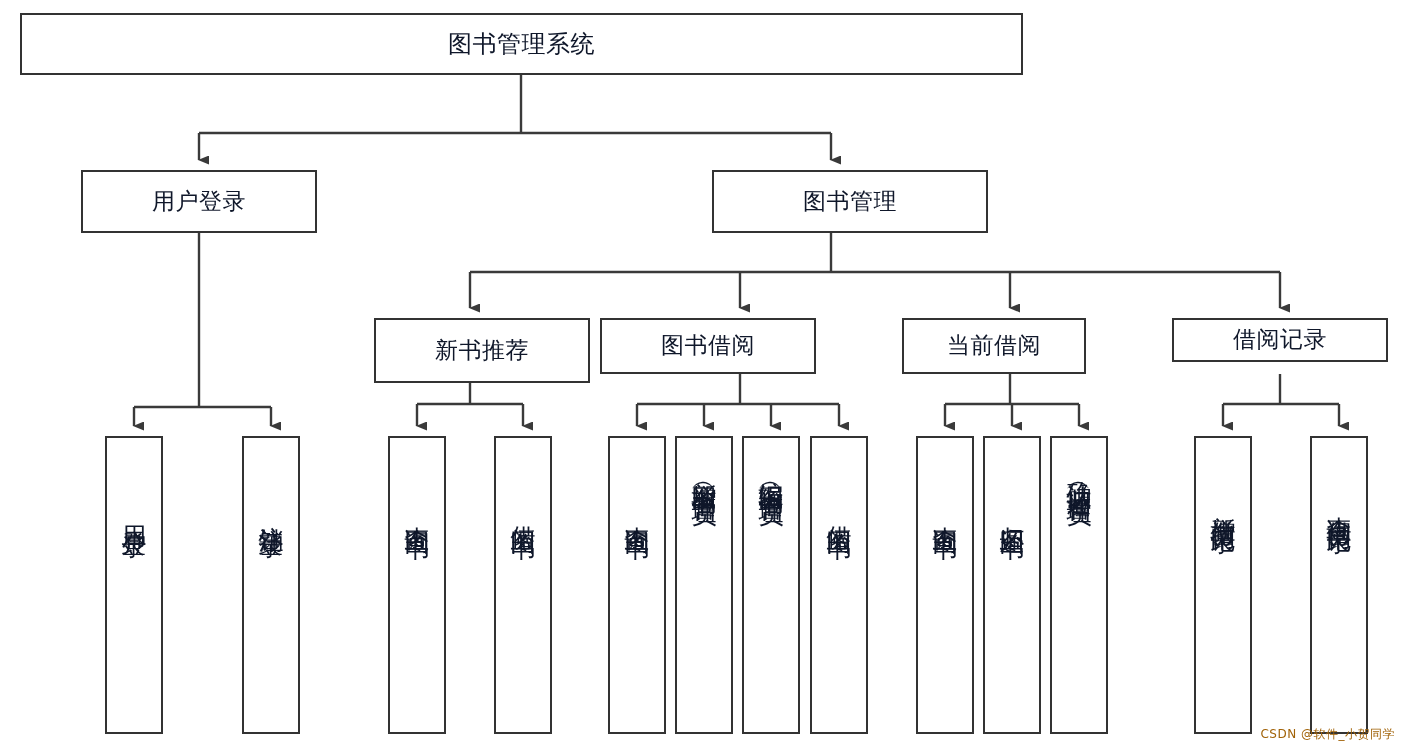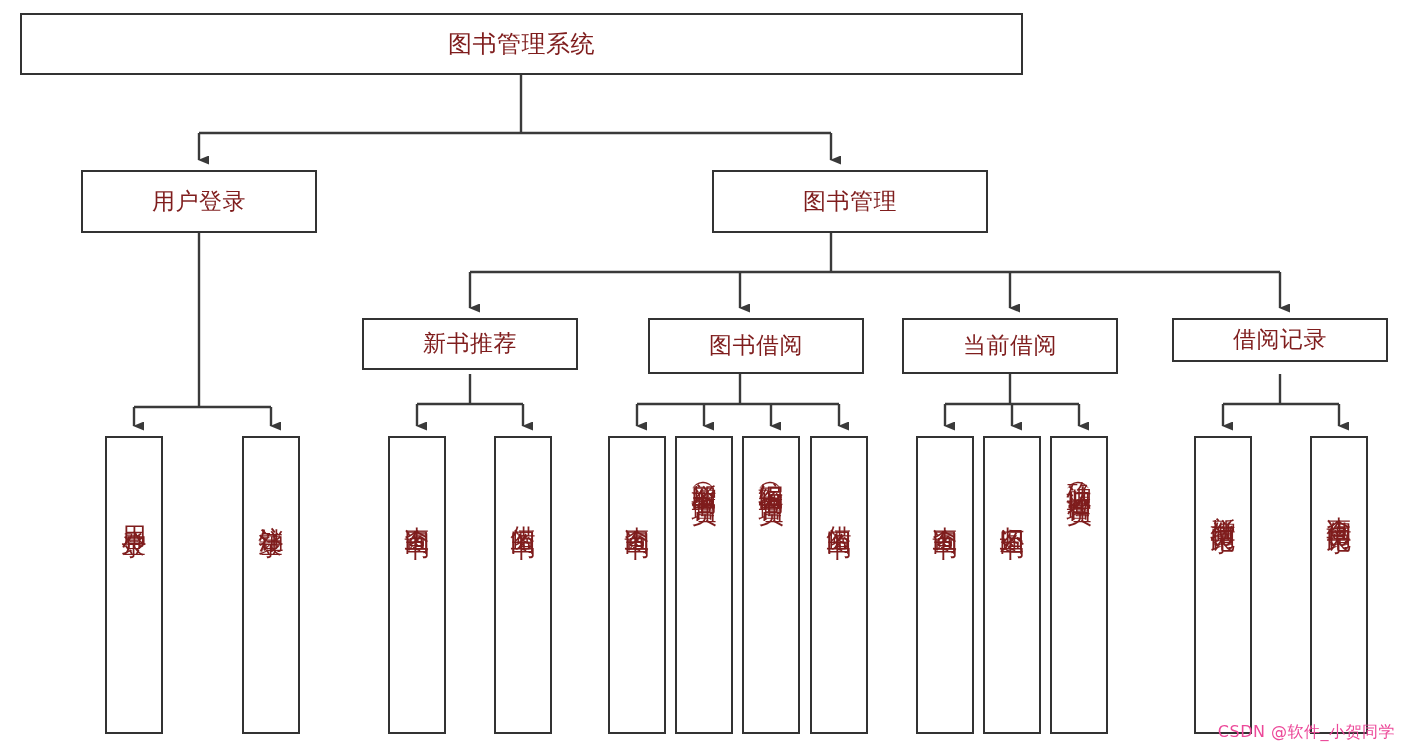--- a/index.html
+++ b/index.html
@@ -27,21 +27,21 @@
     pointer-events: none;
   }
   .node {
     position: absolute;
     box-sizing: border-box;
     background: #ffffff;
     border: 2px solid #333333;
     display: flex;
     align-items: center;
     justify-content: center;
-    color: #7f1d1d;
+    color: #0f172a;
     z-index: 2;
   }
   .node .node-label {
     display: block;
     line-height: 1.28;
     letter-spacing: 0.5px;
     text-align: center;
     white-space: nowrap;
   }
   
@@ -71,22 +71,22 @@
   .node.vert.mid4 .node-label {
     margin-top: 18px;
   }
   .node.vert.mid5 .node-label {
     margin-top: 52px;
   }
   #watermark {
     position: absolute;
     right: 10px;
     bottom: 4px;
-    font-size: 16px;
-    color: #ec4899;
+    font-size: 12px;
+    color: #a16207;
     letter-spacing: 0.5px;
     white-space: nowrap;
     z-index: 5;
     font-family: "DejaVu Sans", "Liberation Sans", sans-serif;
   }
 </style>
 </head>
 <body>
 
 <div id="diagram-canvas">
@@ -145,27 +145,27 @@
     <span class="node-label">图书管理系统</span>
   </div>
 
   <div class="node horiz" style="left:81px; top:170px; width:236px; height:63px;">
     <span class="node-label">用户登录</span>
   </div>
   <div class="node horiz" style="left:712px; top:170px; width:276px; height:63px;">
     <span class="node-label">图书管理</span>
   </div>
 
-  <div class="node horiz" style="left:362px; top:318px; width:216px; height:52px;">
+  <div class="node horiz" style="left:374px; top:318px; width:216px; height:65px;">
     <span class="node-label">新书推荐</span>
   </div>
-  <div class="node horiz" style="left:648px; top:318px; width:216px; height:56px;">
+  <div class="node horiz" style="left:600px; top:318px; width:216px; height:56px;">
     <span class="node-label">图书借阅</span>
   </div>
-  <div class="node horiz" style="left:902px; top:318px; width:216px; height:56px;">
+  <div class="node horiz" style="left:902px; top:318px; width:184px; height:56px;">
     <span class="node-label">当前借阅</span>
   </div>
   <div class="node horiz" style="left:1172px; top:318px; width:216px; height:44px;">
     <span class="node-label">借阅记录</span>
   </div>
 
   <div class="node vert mid" style="left:105px; top:436px; width:58px; height:298px;">
     <span class="node-label">用户登录</span>
   </div>
   <div class="node vert mid" style="left:242px; top:436px; width:58px; height:298px;">

